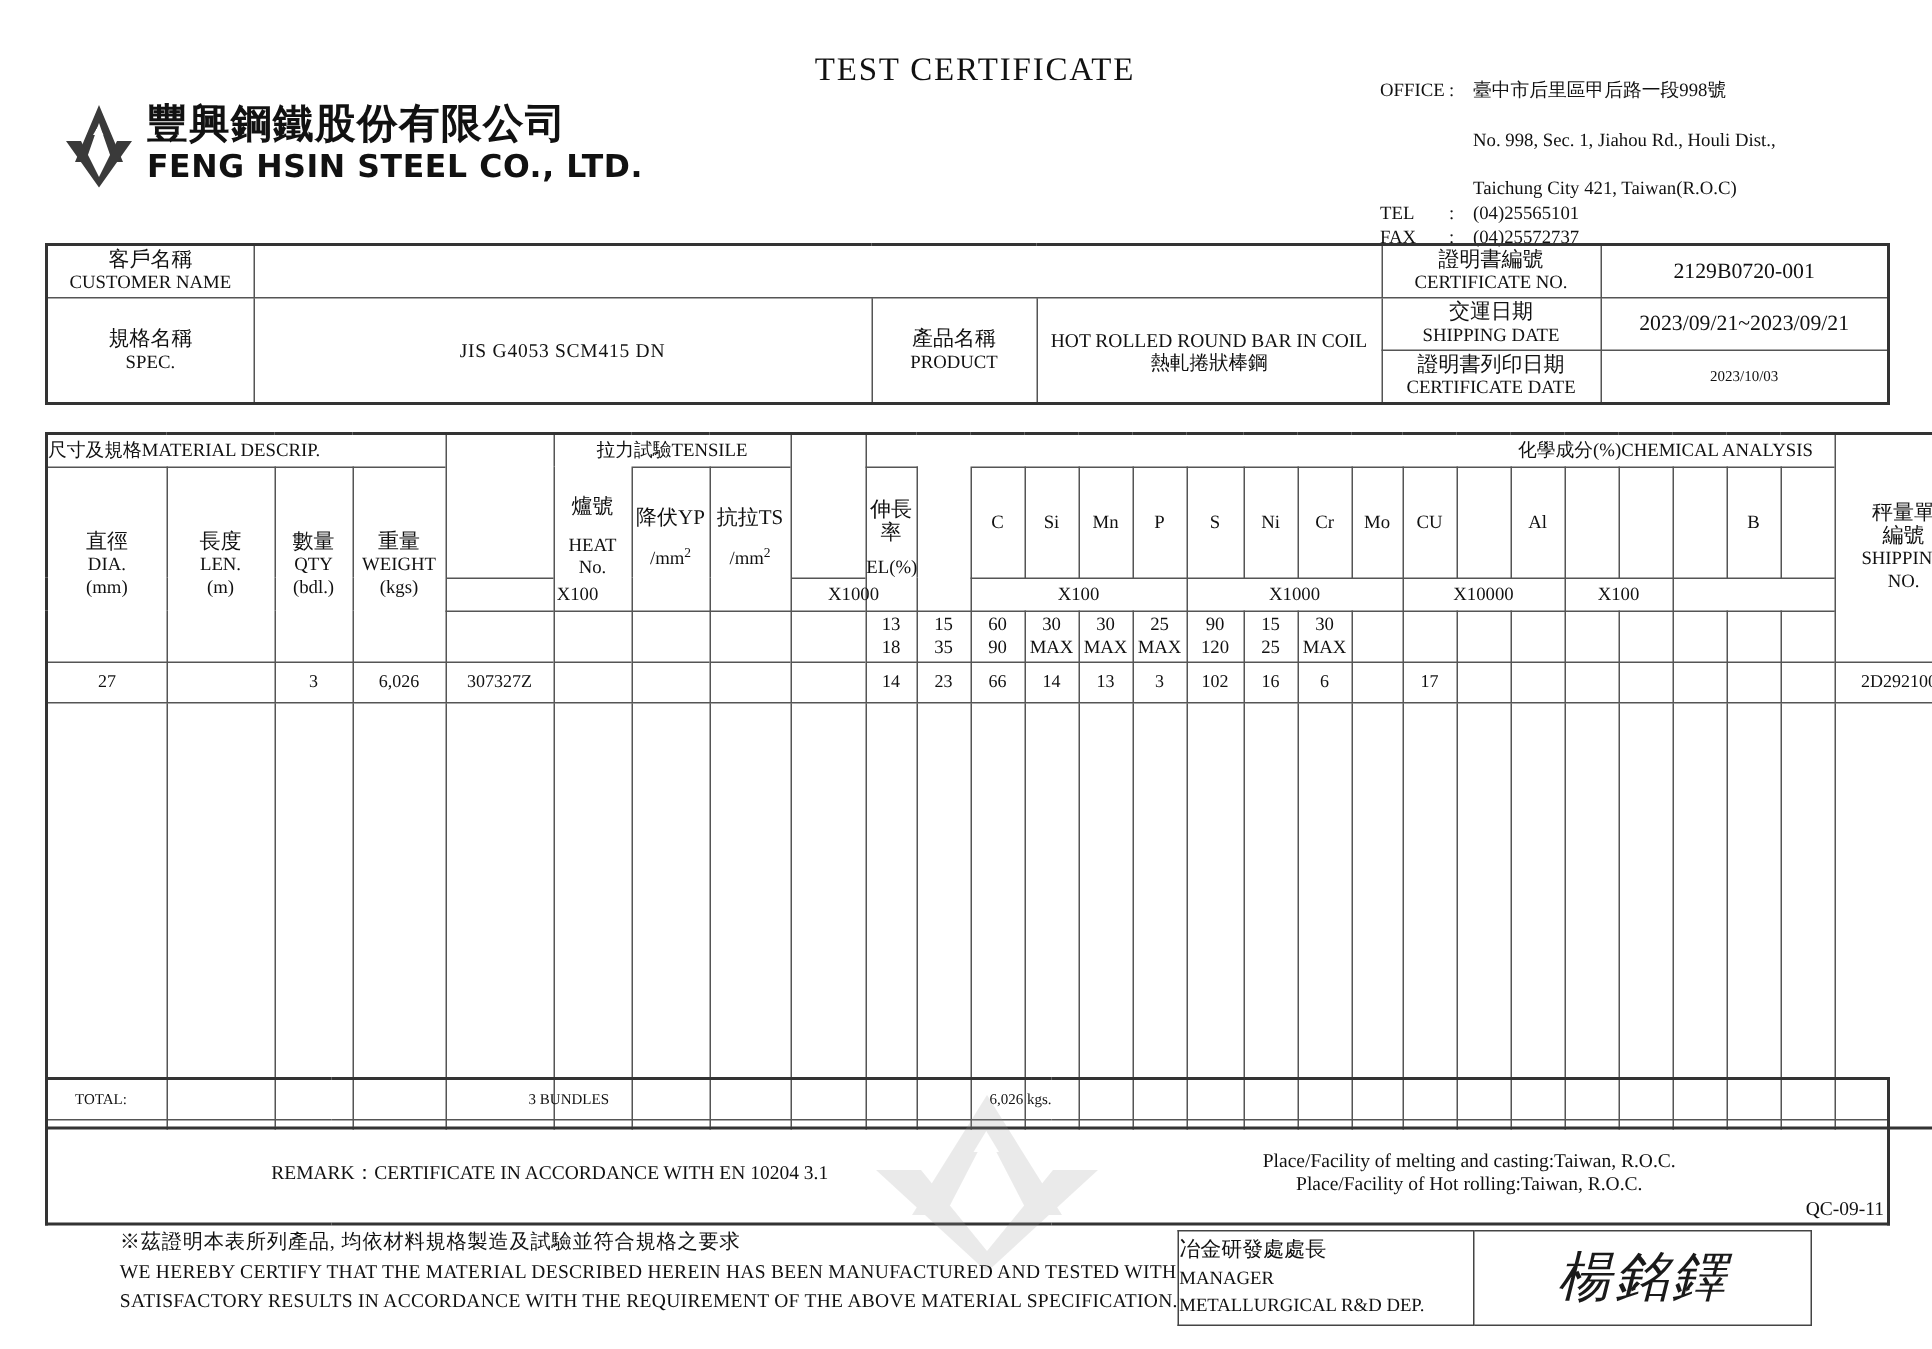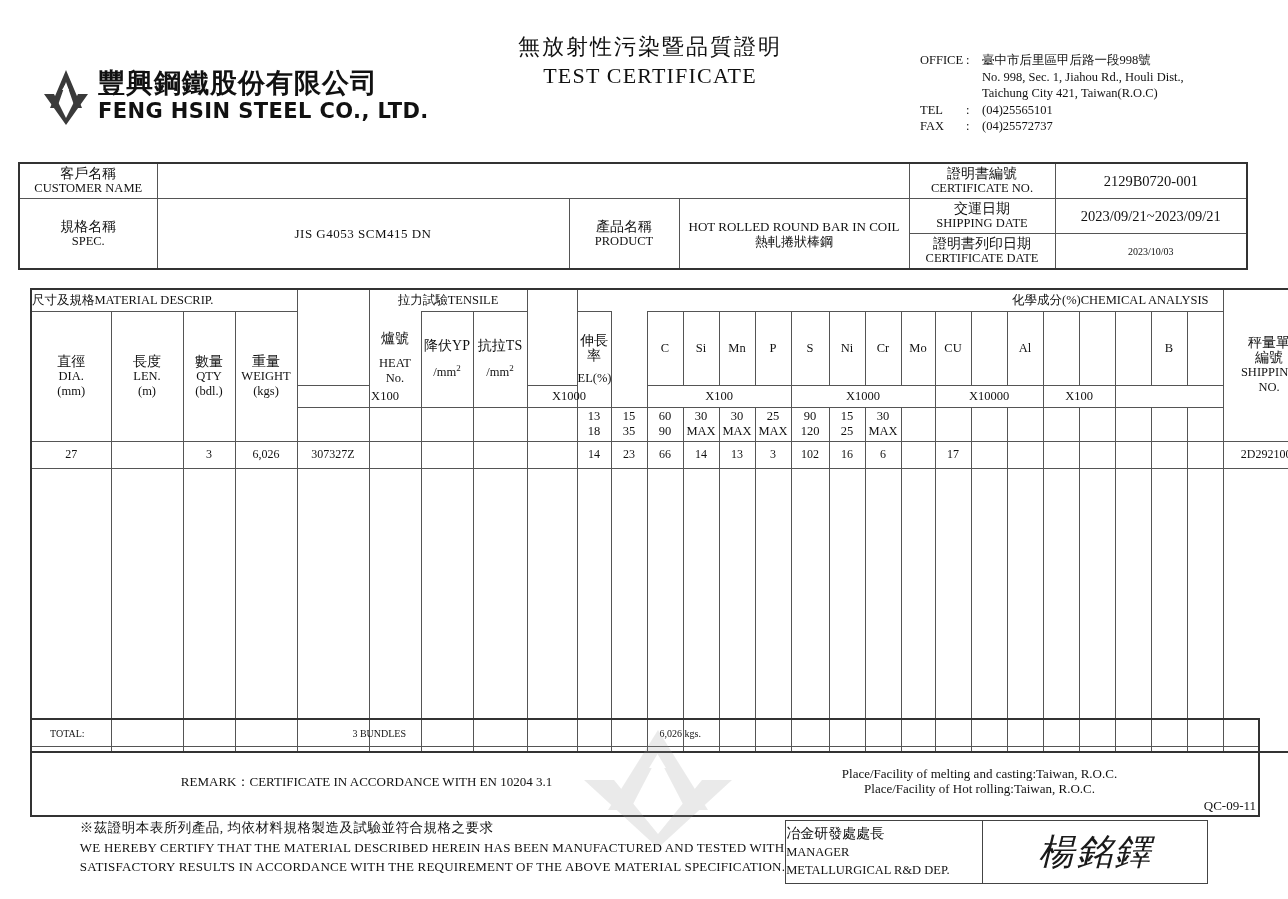--- a/index.html
+++ b/index.html
@@ -85,21 +85,21 @@
     position: absolute;
     left: 920px; top: 52px;
     font-size: 12.5px;
     line-height: 16.5px;
     white-space: nowrap;
   }
   .office-row { display: flex; }
   .office-key { width: 46px; flex: none; }
   .office-colon { width: 16px; flex: none; }
   .office-val { }
-  .office-indent { padding-left: 62px; }
+  .office-indent { padding-left: 62px; margin-top: 16px; }
 
   
   .tbl {
     border-collapse: collapse;
     table-layout: fixed;
   }
   .tbl td {
     border: 1px solid #555;
     padding: 0;
     font-size: 13px;
@@ -110,21 +110,21 @@
   .nb-r { border-right: none !important; }
   .nb-t { border-top: none !important; }
   .nb-b { border-bottom: none !important; }
 
   .cn { font-size: 14px; }
   .en { font-size: 12.5px; }
 
   
   .info-wrap {
     position: absolute;
-    left: 18px; top: 162px;
+    left: 30px; top: 162px;
     width: 1064px;
   }
   .info-tbl { width: 1228px; border: 2px solid #333; }
   .info-tbl td { height: 34px; }
   .lbl-cell { font-size: 13px; line-height: 16px; }
   .val-left { text-align: left; padding-left: 8px; font-size: 14px; letter-spacing: 0.5px; }
   .prod-cell { text-align: left; padding-left: 6px; font-size: 12.5px; line-height: 17px; }
 
   
   .main-wrap {
@@ -237,21 +237,20 @@
         <rect x="22" y="18" width="3" height="22" fill="#ffffff"></rect>
         <polygon points="23.5,16 27,22 20,22" fill="#ffffff"></polygon>
       </svg>
       <div>
         <div class="logo-text-cn">豐興鋼鐵股份有限公司</div>
         <div class="logo-text-en">FENG HSIN STEEL CO., LTD.</div>
       </div>
     </div>
 
     <div class="title-block">
-      <div class="title-cn1">無放射性污染暨品質證明</div>
       <div class="title-en">TEST CERTIFICATE</div>
     </div>
 
     <div class="office-block">
       <div class="office-row">
         <span class="office-key">OFFICE</span>
         <span class="office-colon">:</span>
         <span class="office-val">臺中市后里區甲后路一段998號</span>
       </div>
       <div class="office-indent">No. 998, Sec. 1, Jiahou Rd., Houli Dist.,</div>

